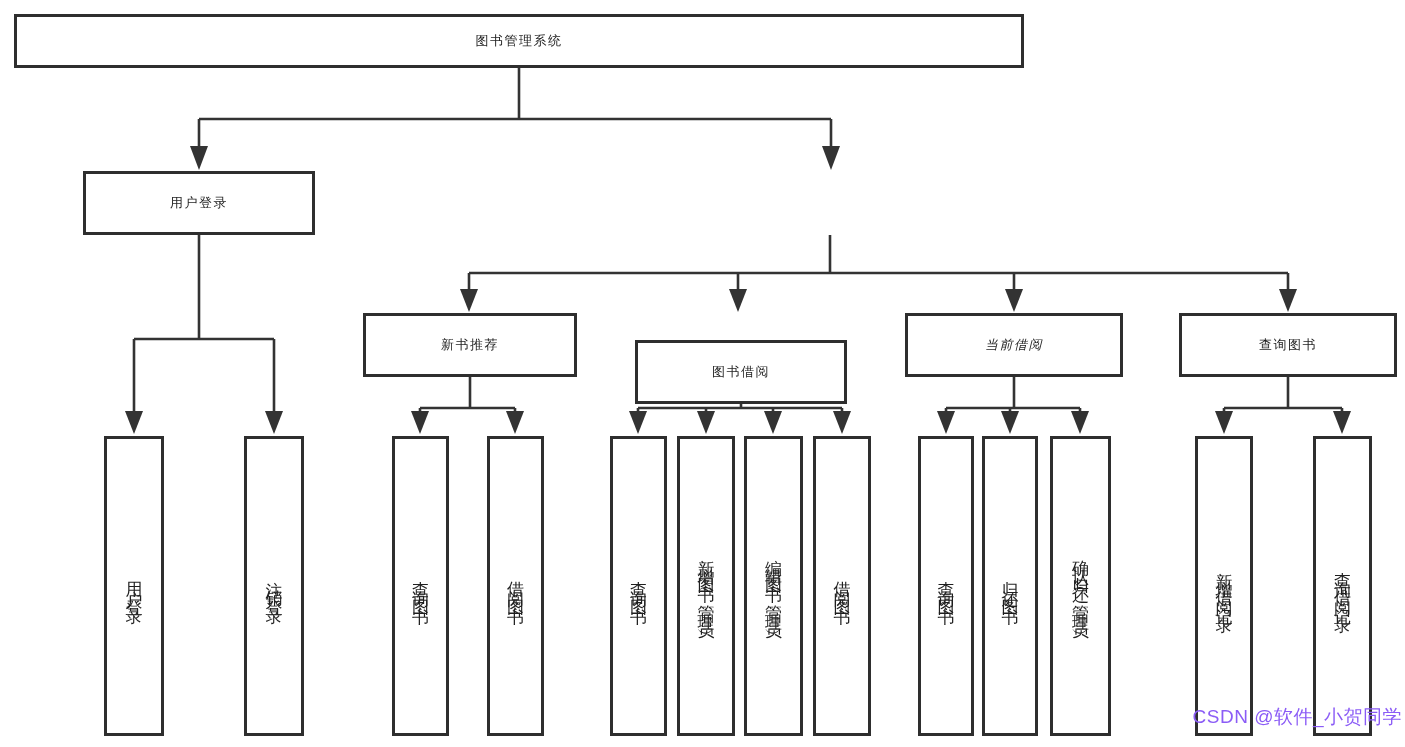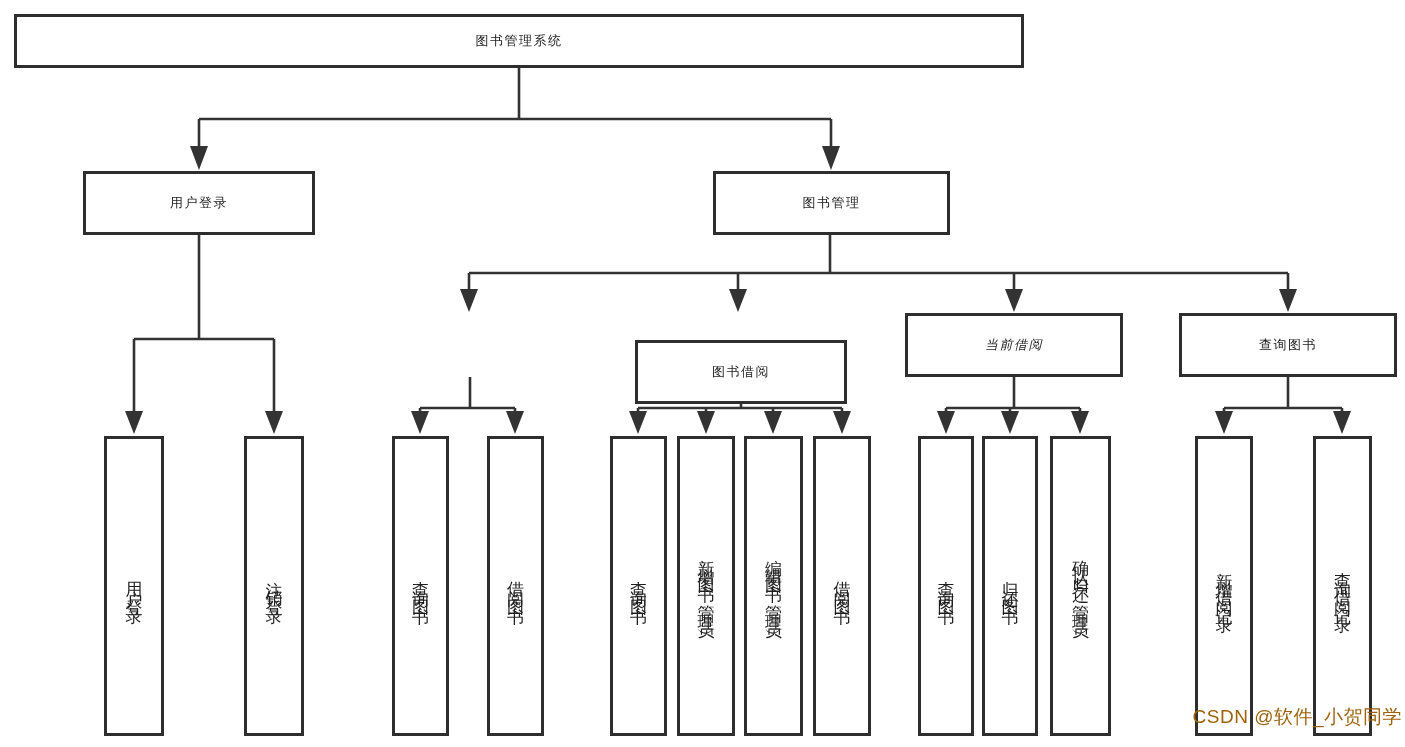--- a/index.html
+++ b/index.html
@@ -37,21 +37,21 @@
     font-size:17px;
     color:#1f1f1f;
     letter-spacing:9px;
     line-height:1;
     white-space:nowrap;
   }
   .watermark{
     position:absolute;
     right:3px;top:704px;
     font-size:19px;
-    color:#a16207;
+    color:#8b5cf6;
     letter-spacing:0.5px;
     z-index:10;
     white-space:nowrap;
   }
 </style>
 </head>
 <body>
 
 <div class="stage">
 
@@ -128,24 +128,24 @@
     </g>
   </svg>
 
   <div class="hbox" style="left:14px;top:14px;width:1010px;height:54px;">
     <span class="hlabel">图书管理系统</span>
   </div>
 
   <div class="hbox" style="left:83px;top:171px;width:232px;height:64px;">
     <span class="hlabel">用户登录</span>
   </div>
-  <div class="hbox" style="left:713px;top:171px;width:237px;height:64px;">
-    <span class="hlabel">图书管理</span>
-  </div>
-
+
+  <div class="hbox" style="left:363px;top:313px;width:214px;height:64px;">
+    <span class="hlabel">新书推荐</span>
+  </div>
   <div class="hbox" style="left:635px;top:313px;width:212px;height:64px;margin-top:27px;">
     <span class="hlabel">图书借阅</span>
   </div>
   <div class="hbox" style="left:905px;top:313px;width:218px;height:64px;font-style:italic;">
     <span class="hlabel">当前借阅</span>
   </div>
   <div class="hbox" style="left:1179px;top:313px;width:218px;height:64px;">
     <span class="hlabel">查询图书</span>
   </div>
 

